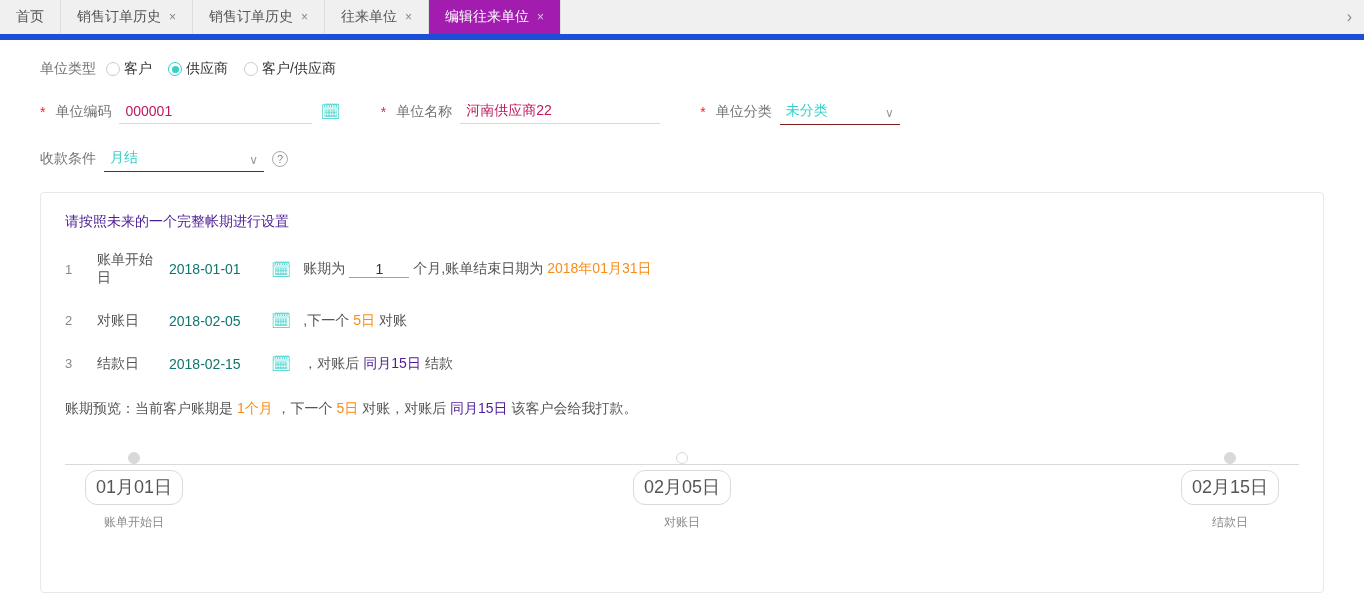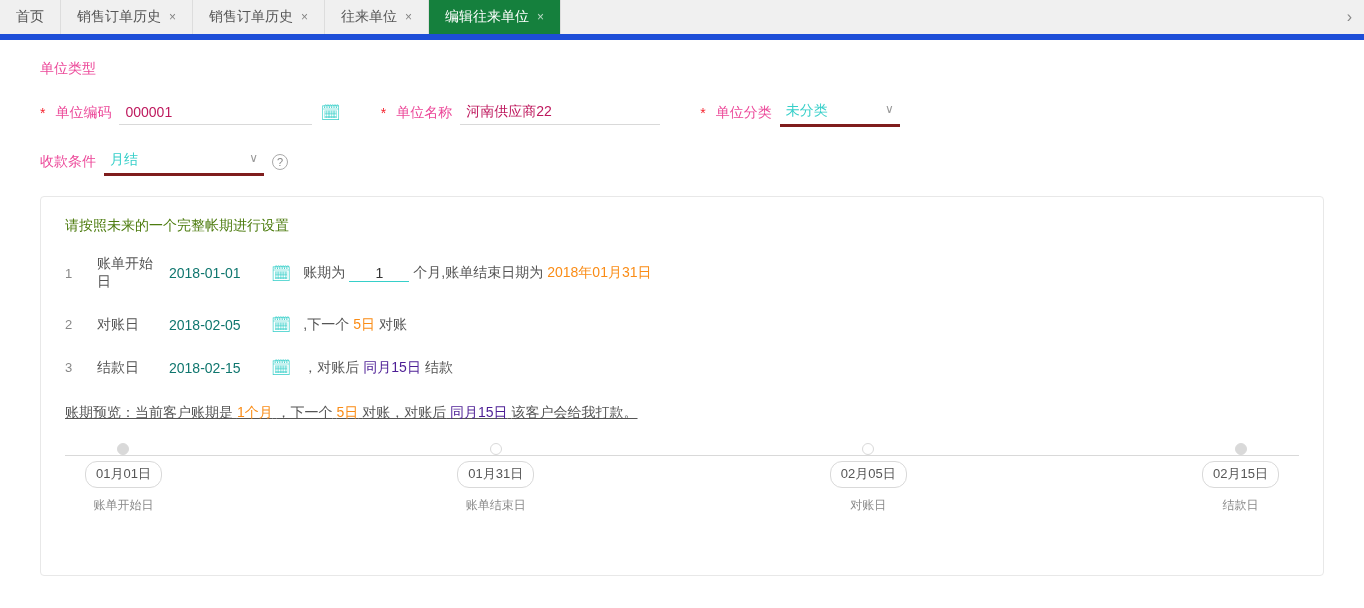--- a/index.html
+++ b/index.html
@@ -20,21 +20,21 @@
       padding: 0 16px;
       height: 100%;
       cursor: pointer;
       font-size: 14px;
       color: #555;
       border-right: 1px solid #ddd;
       white-space: nowrap;
       background: #f0f0f0;
     }
     .tab.active {
-      background: #15803d;
+      background: #a21caf;
       color: #fff;
     }
     .tab .close-icon {
       margin-left: 8px;
       font-size: 12px;
       cursor: pointer;
       opacity: 0.7;
     }
     .tab.active .close-icon { color: #fff; }
     .tab-more {
@@ -60,21 +60,21 @@
       flex-wrap: wrap;
       gap: 10px;
     }
     .form-field {
       display: flex;
       align-items: center;
       gap: 8px;
     }
     .form-label {
       font-size: 14px;
-      color: #ec4899;
+      color: #737373;
       white-space: nowrap;
     }
     .required-star {
       color: #f5222d;
       margin-right: 2px;
     }
 
     
     .radio-group {
       display: flex;
@@ -124,22 +124,22 @@
 
     .calendar-icon {
       color: #36cfc9;
       cursor: pointer;
       font-size: 16px;
     }
 
     
     .select-field {
       display: flex;
-      align-items: flex-start;
-      border-bottom: 3px solid #7f1d1d;
+      align-items: flex-end;
+      border-bottom: 1px solid #7f1d1d;
       padding: 4px 6px;
       min-width: 120px;
       cursor: pointer;
     }
     .select-value {
       flex: 1;
       color: #36cfc9;
       font-size: 14px;
     }
     .chevron-icon {
@@ -164,21 +164,21 @@
 
     
     .section-box {
       border: 1px solid #e8e8e8;
       border-radius: 4px;
       padding: 20px 24px;
       margin-bottom: 20px;
     }
     .section-title {
       font-size: 14px;
-      color: #4d7c0f;
+      color: #4c1d95;
       margin-bottom: 20px;
     }
     .period-row {
       display: flex;
       align-items: center;
       margin-bottom: 24px;
       gap: 12px;
     }
     .period-num {
       width: 20px;
@@ -218,22 +218,21 @@
     }
 
     
     .preview-section {
       margin-top: 8px;
       font-size: 14px;
       color: #555;
       line-height: 1.6;
     }
     .preview-text {
-      margin-bottom: 20px;
-      text-decoration: underline;
+      margin-bottom: 33px;
     }
     .timeline-line {
       position: absolute;
       top: 12px;
       left: 0;
       right: 0;
       height: 1px;
       background: #d9d9d9;
     }
     .timeline-points {
@@ -257,21 +256,21 @@
       background: #fff;
     }
     .tl-dot.start, .tl-dot.end {
       background: #d9d9d9;
     }
     .tl-badge {
       background: #fff;
       border: 1px solid #d9d9d9;
       border-radius: 12px;
       padding: 2px 10px;
-      font-size: 13px;
+      font-size: 18px;
       color: #555;
       white-space: nowrap;
     }
     .tl-label {
       font-size: 12px;
       color: #888;
       margin-top: 2px;
     }
   </style>
 </head>
@@ -298,20 +297,34 @@
     <span class="close-icon">×</span>
   </div>
   <div class="tab-more">›</div>
 </div>
 
 <div class="main-content">
 
   <div class="form-row">
     <div class="form-field">
       <span class="form-label">单位类型</span>
+    </div>
+    <div class="radio-group">
+      <label class="radio-item">
+        <div class="radio-circle"></div>
+        <span>客户</span>
+      </label>
+      <label class="radio-item">
+        <div class="radio-circle checked"></div>
+        <span>供应商</span>
+      </label>
+      <label class="radio-item">
+        <div class="radio-circle"></div>
+        <span>客户/供应商</span>
+      </label>
     </div>
   </div>
 
   <div class="form-row" style="gap:40px; margin-bottom:20px;">
     <div class="form-field">
       <span class="required-star">*</span>
       <span class="form-label">单位编码</span>
       <input class="input-field input-code" type="text" value="000001" style="">
       <span class="calendar-icon">🗓</span>
     </div>
@@ -392,25 +405,20 @@
         <span>该客户会给我打款。</span>
       </div>
 
       <div style="position:relative; padding: 0 20px 40px 20px;">
         <div class="timeline-line"></div>
         <div class="timeline-points">
           <div class="timeline-point">
             <div class="tl-dot start"></div>
             <div class="tl-badge">01月01日</div>
             <div class="tl-label">账单开始日</div>
-          </div>
-          <div class="timeline-point">
-            <div class="tl-dot"></div>
-            <div class="tl-badge">01月31日</div>
-            <div class="tl-label">账单结束日</div>
           </div>
           <div class="timeline-point">
             <div class="tl-dot"></div>
             <div class="tl-badge">02月05日</div>
             <div class="tl-label">对账日</div>
           </div>
           <div class="timeline-point">
             <div class="tl-dot end"></div>
             <div class="tl-badge">02月15日</div>
             <div class="tl-label">结款日</div>

